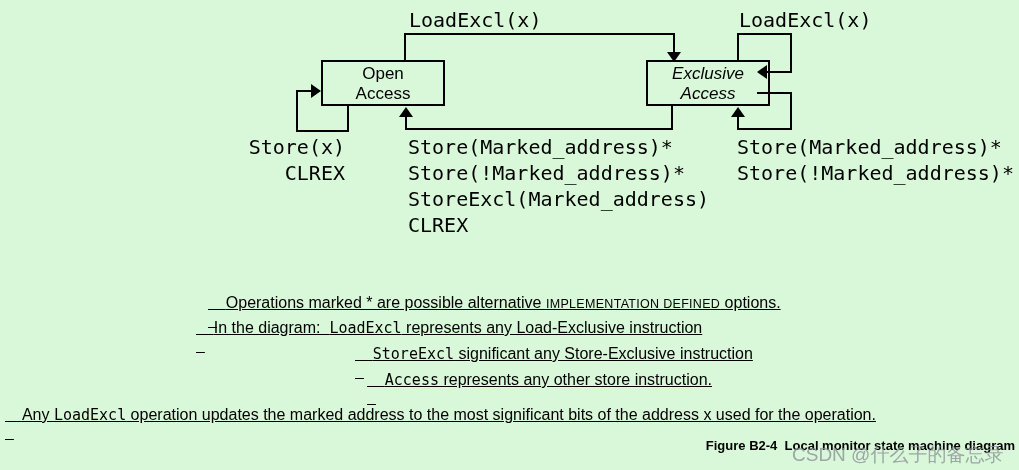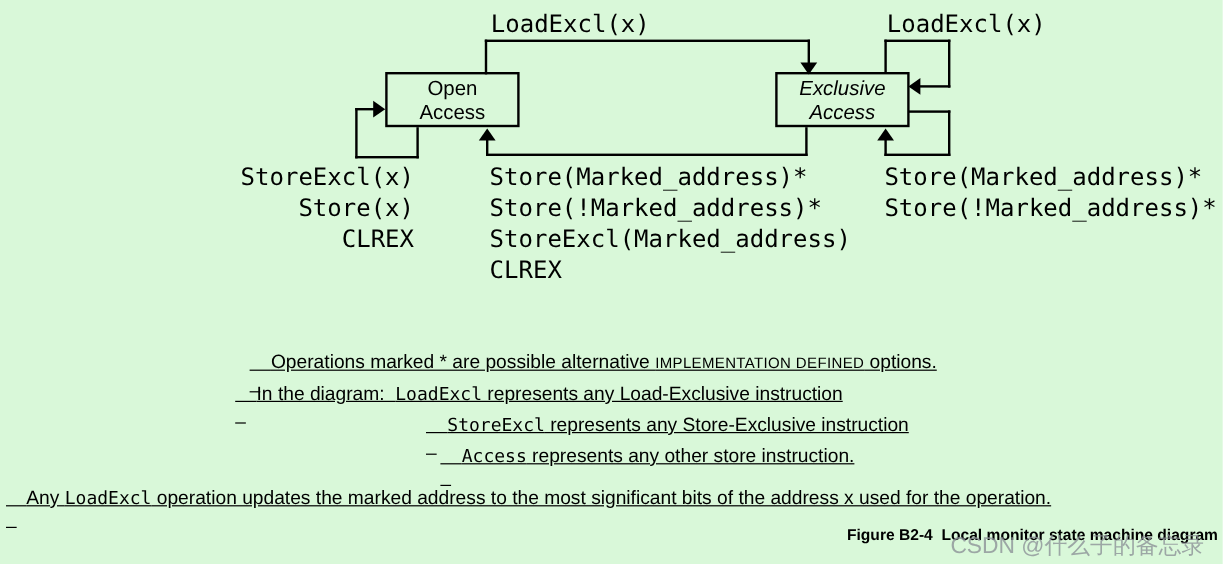--- a/index.html
+++ b/index.html
@@ -9,21 +9,21 @@
     height: 470px;
     background: #d9f8d9;
     font-family: "Liberation Sans", sans-serif;
     color: #000;
     overflow: hidden;
   }
   .ln { position: absolute; background: #000; }
   .state-box {
     position: absolute;
     box-sizing: border-box;
-    width: 112px;
+    width: 124px;
     height: 46px;
     border: 2px solid #000;
     text-align: center;
     font-size: 17px;
     line-height: 20px;
     padding-top: 2px;
   }
   .arrow { position: absolute; width: 0; height: 0; }
   .arrow-down  { border-left:7px solid transparent; border-right:7px solid transparent; border-top:10px solid #000; }
   .arrow-up    { border-left:7px solid transparent; border-right:7px solid transparent; border-bottom:10px solid #000; }
@@ -107,21 +107,20 @@
   </div>
   <div class="state-box" style="left:646px; top:60px;font-style:italic;">
     <div>Exclusive</div>
     <div>Access</div>
   </div>
 
   <div class="dlabel" style="left:409px; top:8px;">LoadExcl(x)</div>
   <div class="dlabel" style="left:739px; top:8px;">LoadExcl(x)</div>
 
   <div class="dlabel lblcol right-col" style="left:160px; top:134px; width:185px;">
-    <div>StoreExcl(x)</div>
     <div>Store(x)</div>
     <div>CLREX</div>
   </div>
 
   <div class="dlabel lblcol" style="left:408px; top:134px;">
     <div>Store(Marked_address)*</div>
     <div>Store(!Marked_address)*</div>
     <div>StoreExcl(Marked_address)</div>
     <div>CLREX</div>
   </div>
@@ -131,21 +130,21 @@
     <div>Store(!Marked_address)*</div>
   </div>
 
   <div class="note" style="left:208px; top:276px;">
     <span>Operations marked * are possible alternative </span><span class="smallcaps">IMPLEMENTATION DEFINED</span><span> options.</span>
   </div>
   <div class="note" style="left:196px; top:301px;">
     <span>In the diagram:  </span><span class="code">LoadExcl</span><span> represents any Load-Exclusive instruction</span>
   </div>
   <div class="note" style="left:355px; top:327px;">
-    <span class="code">StoreExcl</span><span> represents any Store-Exclusive instruction</span>
+    <span class="code">StoreExcl</span><span> significant any Store-Exclusive instruction</span>
   </div>
   <div class="note" style="left:367px; top:353px;">
     <span class="code">Access</span><span> represents any other store instruction.</span>
   </div>
 
   <div class="note" style="left:5px; top:388px;">
     <span>Any </span><span class="code">LoadExcl</span><span> operation updates the marked address to the most significant bits of the address x used for the operation.</span>
   </div>
 
   <div class="caption">Figure B2-4  Local monitor state machine diagram</div>

